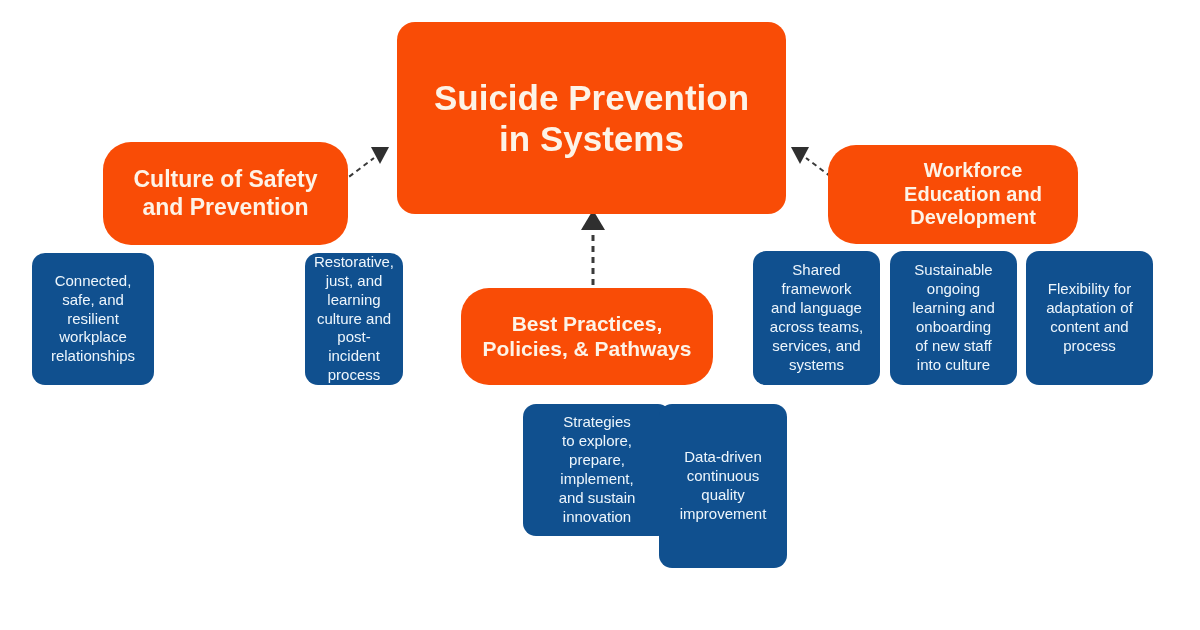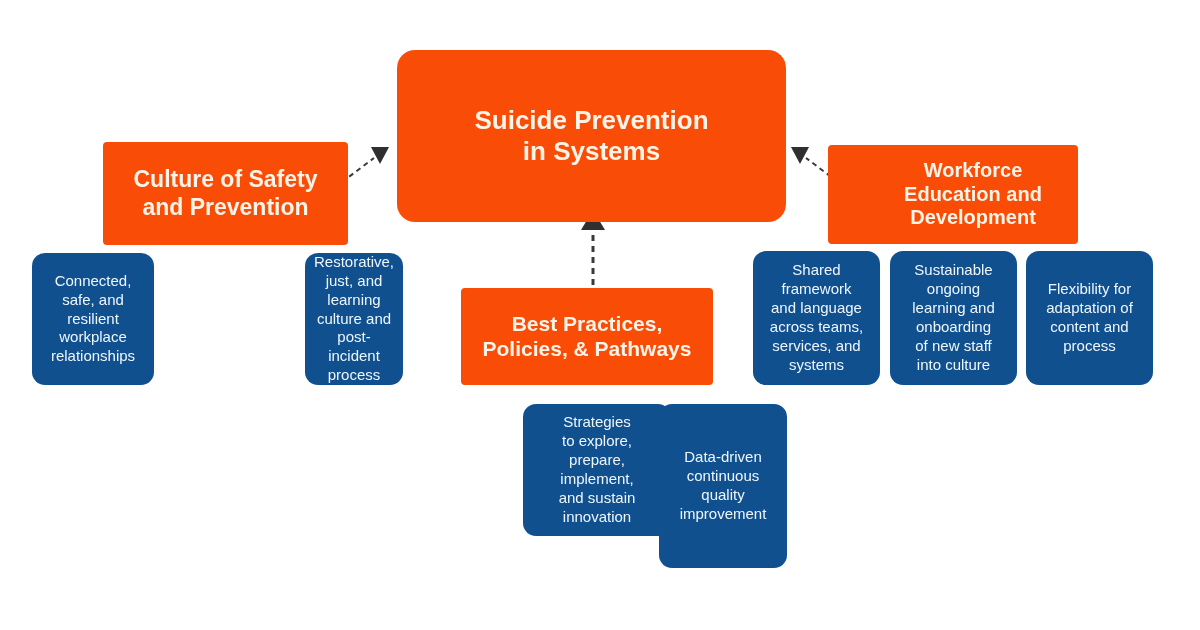--- a/index.html
+++ b/index.html
@@ -24,42 +24,42 @@
     align-items: center;
     justify-content: center;
     text-align: center;
     border-radius: 14px;
   }
   .node-orange {
     background: #f94c06;
     color: #fdf3e7;
     font-weight: bold;
     line-height: 1.18;
-    border-radius: 4px;
+    border-radius: 28px;
   }
   .node-blue {
     background: #10508f;
     color: #eef6fc;
     font-weight: normal;
     line-height: 1.26;
     border-radius: 13px;
   }
   .node-blue .txt,
   .node-orange .txt {
     display: block;
     width: 100%;
     padding: 0 7px;
     box-sizing: border-box;
     white-space: pre-line;
   }
   
   #hub {
-    left: 397px; top: 50px;
-    width: 389px; height: 172px;
-    font-size: 26px;
+    left: 397px; top: 22px;
+    width: 389px; height: 192px;
+    font-size: 35px;
     border-radius: 18px;
   }
   
   #branch-culture {
     left: 103px; top: 142px;
     width: 245px; height: 103px;
     font-size: 23px;
   }
   #branch-workforce {
     left: 828px; top: 145px;

